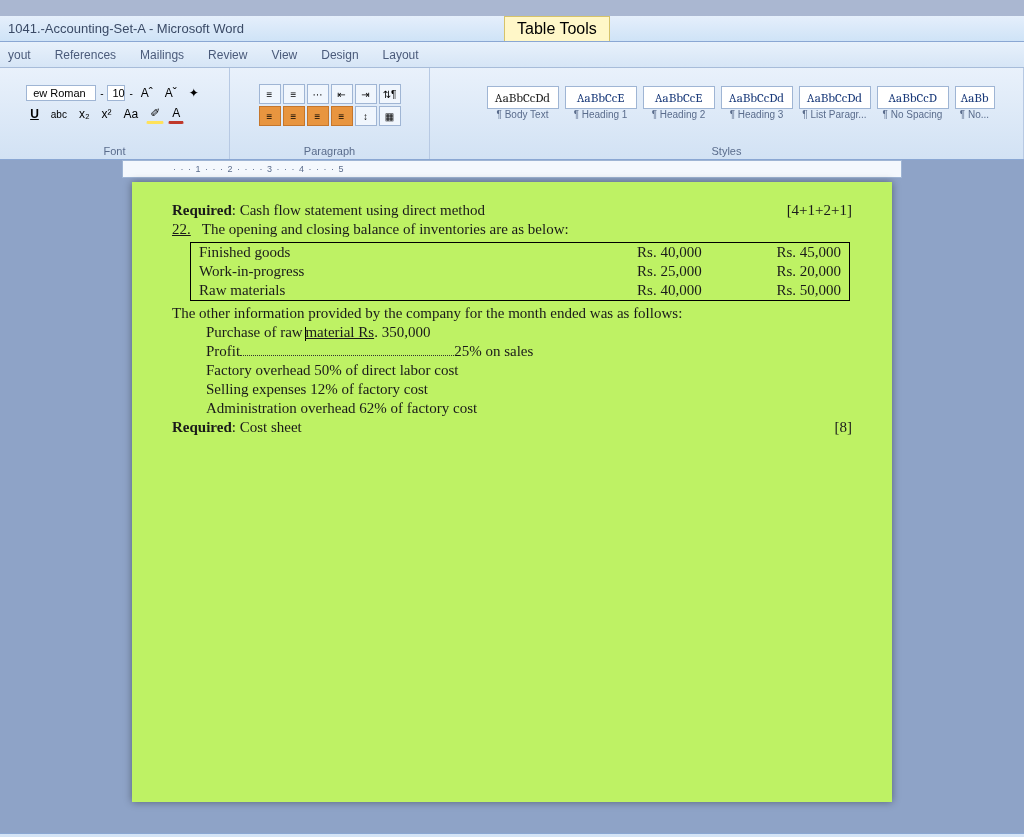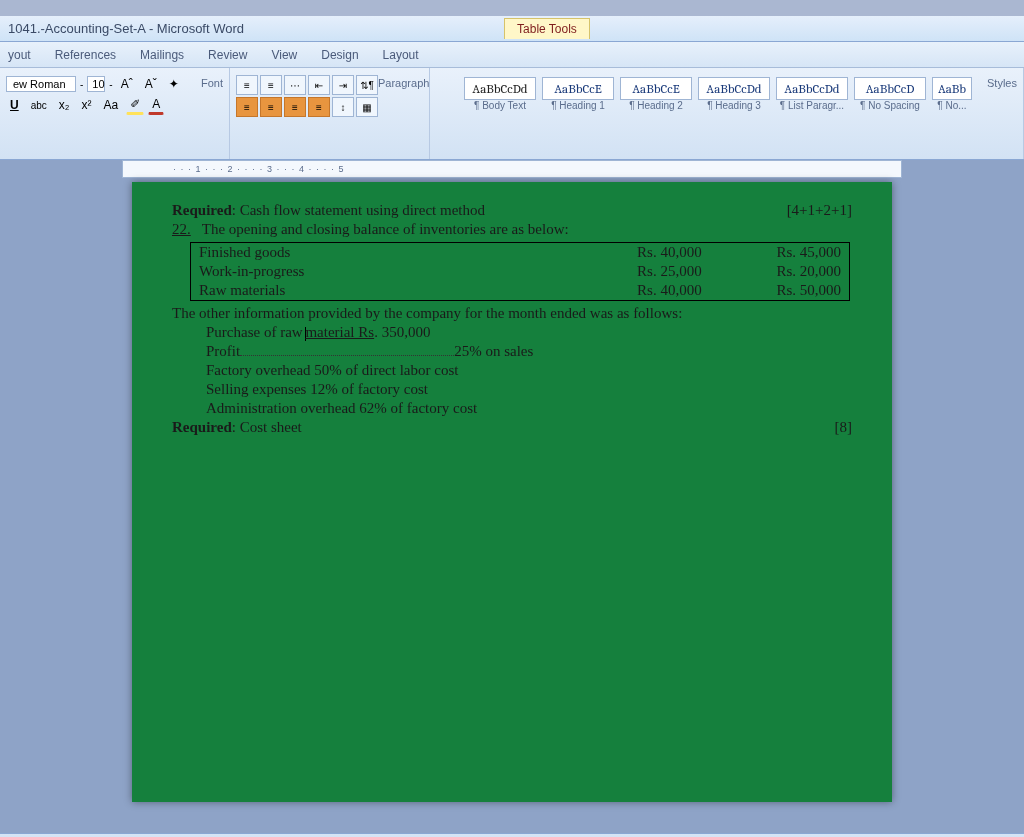--- a/index.html
+++ b/index.html
@@ -21,22 +21,22 @@
     font-size: 13px;
     color: #3a4a66;
     margin-top: 16px;
   }
   .titlebar .tool-tab {
     margin-left: 260px;
     background: #fff7c8;
     border: 1px solid #d6c36a;
     border-bottom: none;
     padding: 3px 12px;
-    color: #7f1d1d;
-    font-size: 12px;
+    color: #000000;
+    font-size: 16px;
   }
   .menutabs {
     background: linear-gradient(#e8f1fb, #d6e5f6);
     height: 26px;
     display: flex;
     align-items: center;
     padding-left: 2px;
     gap: 12px;
     border-bottom: 1px solid #a7bcd9;
     font-size: 12px;
@@ -44,24 +44,25 @@
   }
   .menutabs span { padding: 4px 6px; cursor: pointer; }
   .ribbon {
     background: linear-gradient(#e9f1fb, #d2e2f4);
     height: 92px;
     display: flex;
     border-bottom: 1px solid #8aa7d3;
   }
   .group {
     border-right: 1px solid #b7c9e3;
-    padding: 7px 6px 2px 6px;
+    padding: 16px 6px 2px 6px;
     display: flex;
-    flex-direction: row;
+    flex-direction: column;
     justify-content: space-between;
+    align-items: center;
   }
   .group-body { display:flex; flex-direction:column; gap:2px;}
   .group-label {
     text-align: center;
     font-size: 11px;
     color: #5a6c8c;
     padding-top: 2px;
   }
   .font-row { display:flex; align-items:center; gap:4px;}
   .font-name { background:#fff; border:1px solid #9fb5d4; padding:1px 6px; width:70px; font-size:11px;}
@@ -91,21 +92,21 @@
     font-size:9px; color:#5a6c8c;
     display:flex; align-items:center;
     padding-left:50px;
     letter-spacing:1px;
   }
   .page {
     position:absolute;
     top:22px;
     width:760px;
     min-height:620px;
-    background:#15803d;
+    background:#bef264;
     box-shadow:0 0 8px rgba(0,0,0,.4);
     padding: 18px 40px 30px 40px;
     font-family: "Times New Roman", serif;
     font-size: 15px;
     color:#1a1a1a;
   }
   .line { margin: 2px 0;}
   .req-row { display:flex; justify-content:space-between;}
   .bold { font-weight:bold;}
   .inv-table {

